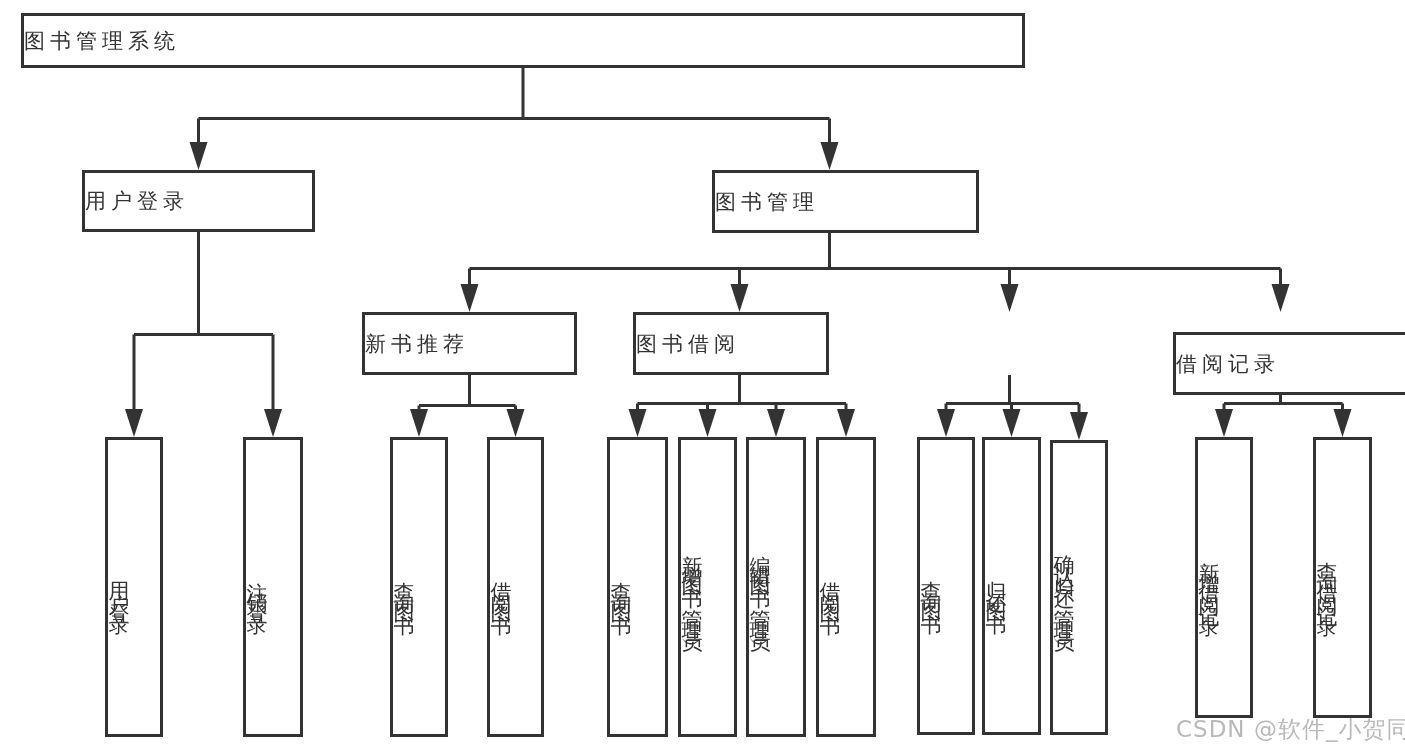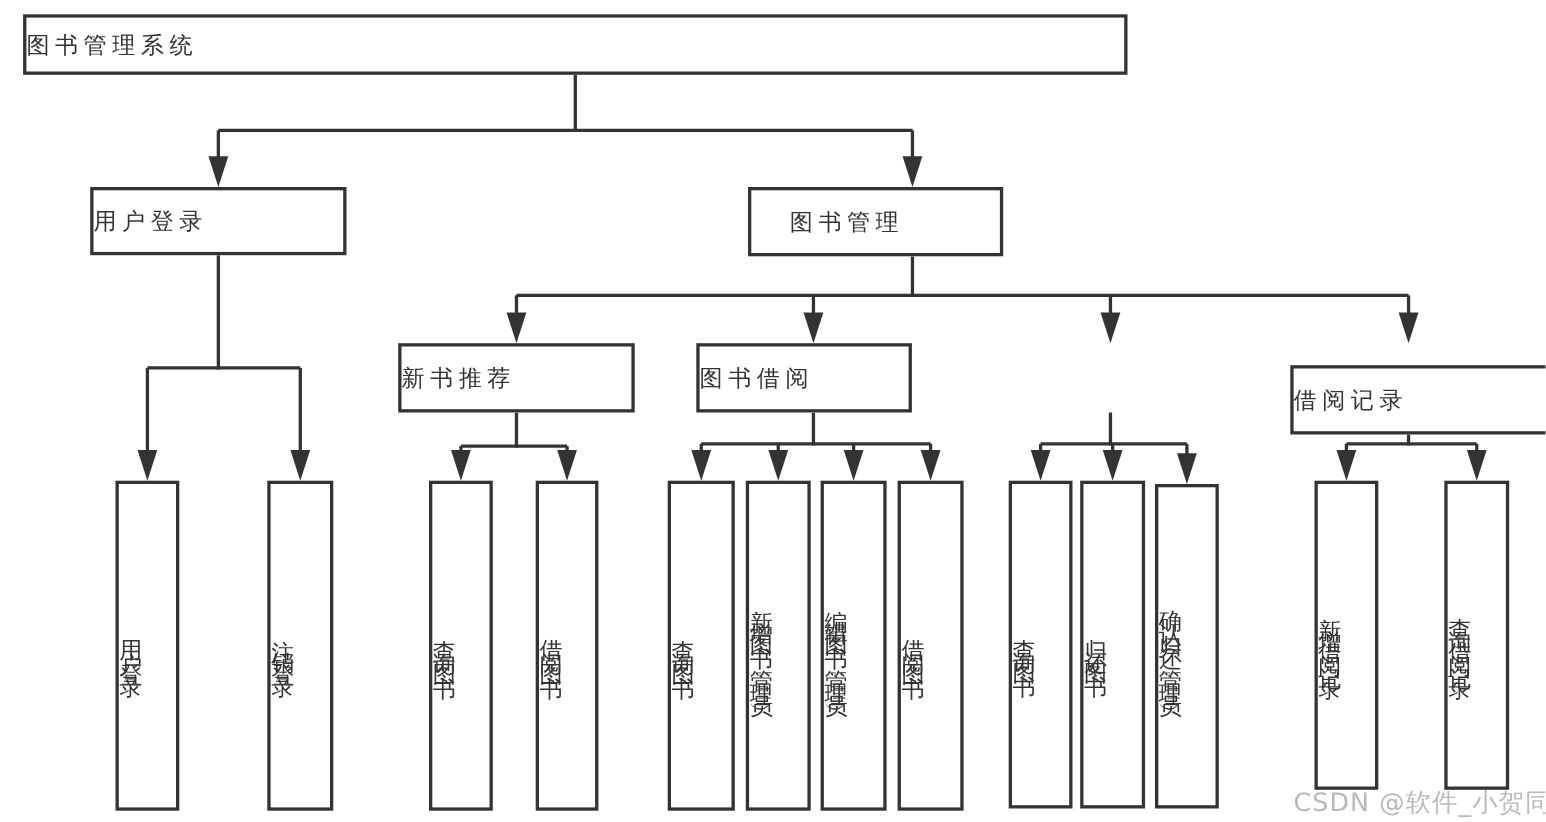--- a/index.html
+++ b/index.html
@@ -138,21 +138,21 @@
     </g>
   </svg>
 
   <div class="box h" style="left:21px; top:13px; width:1004px; height:55px;">
     <span>图书管理系统</span>
   </div>
 
   <div class="box h" style="left:82px; top:170px; width:233px; height:62px;">
     <span>用户登录</span>
   </div>
-  <div class="box h" style="left:680px; top:170px; width:232px; height:63px;padding-left:35px;">
+  <div class="box h" style="left:712px; top:170px; width:267px; height:63px;">
     <span>图书管理</span>
   </div>
 
   <div class="box h" style="left:362px; top:312px; width:215px; height:63px;">
     <span>新书推荐</span>
   </div>
   <div class="box h" style="left:633px; top:312px; width:196px; height:63px;">
     <span>图书借阅</span>
   </div>
   <div class="box h" style="left:1173px; top:312px; width:252px; height:63px;margin-top:20px;">

